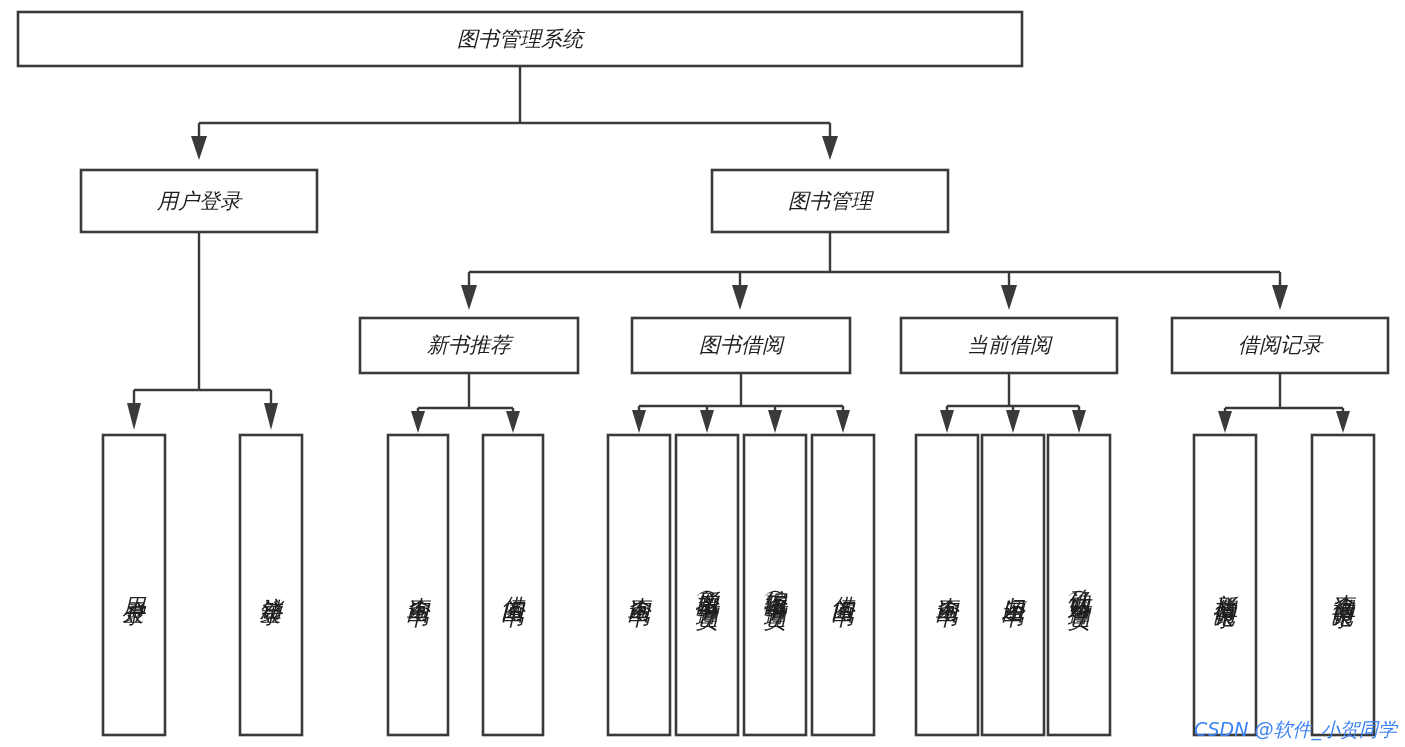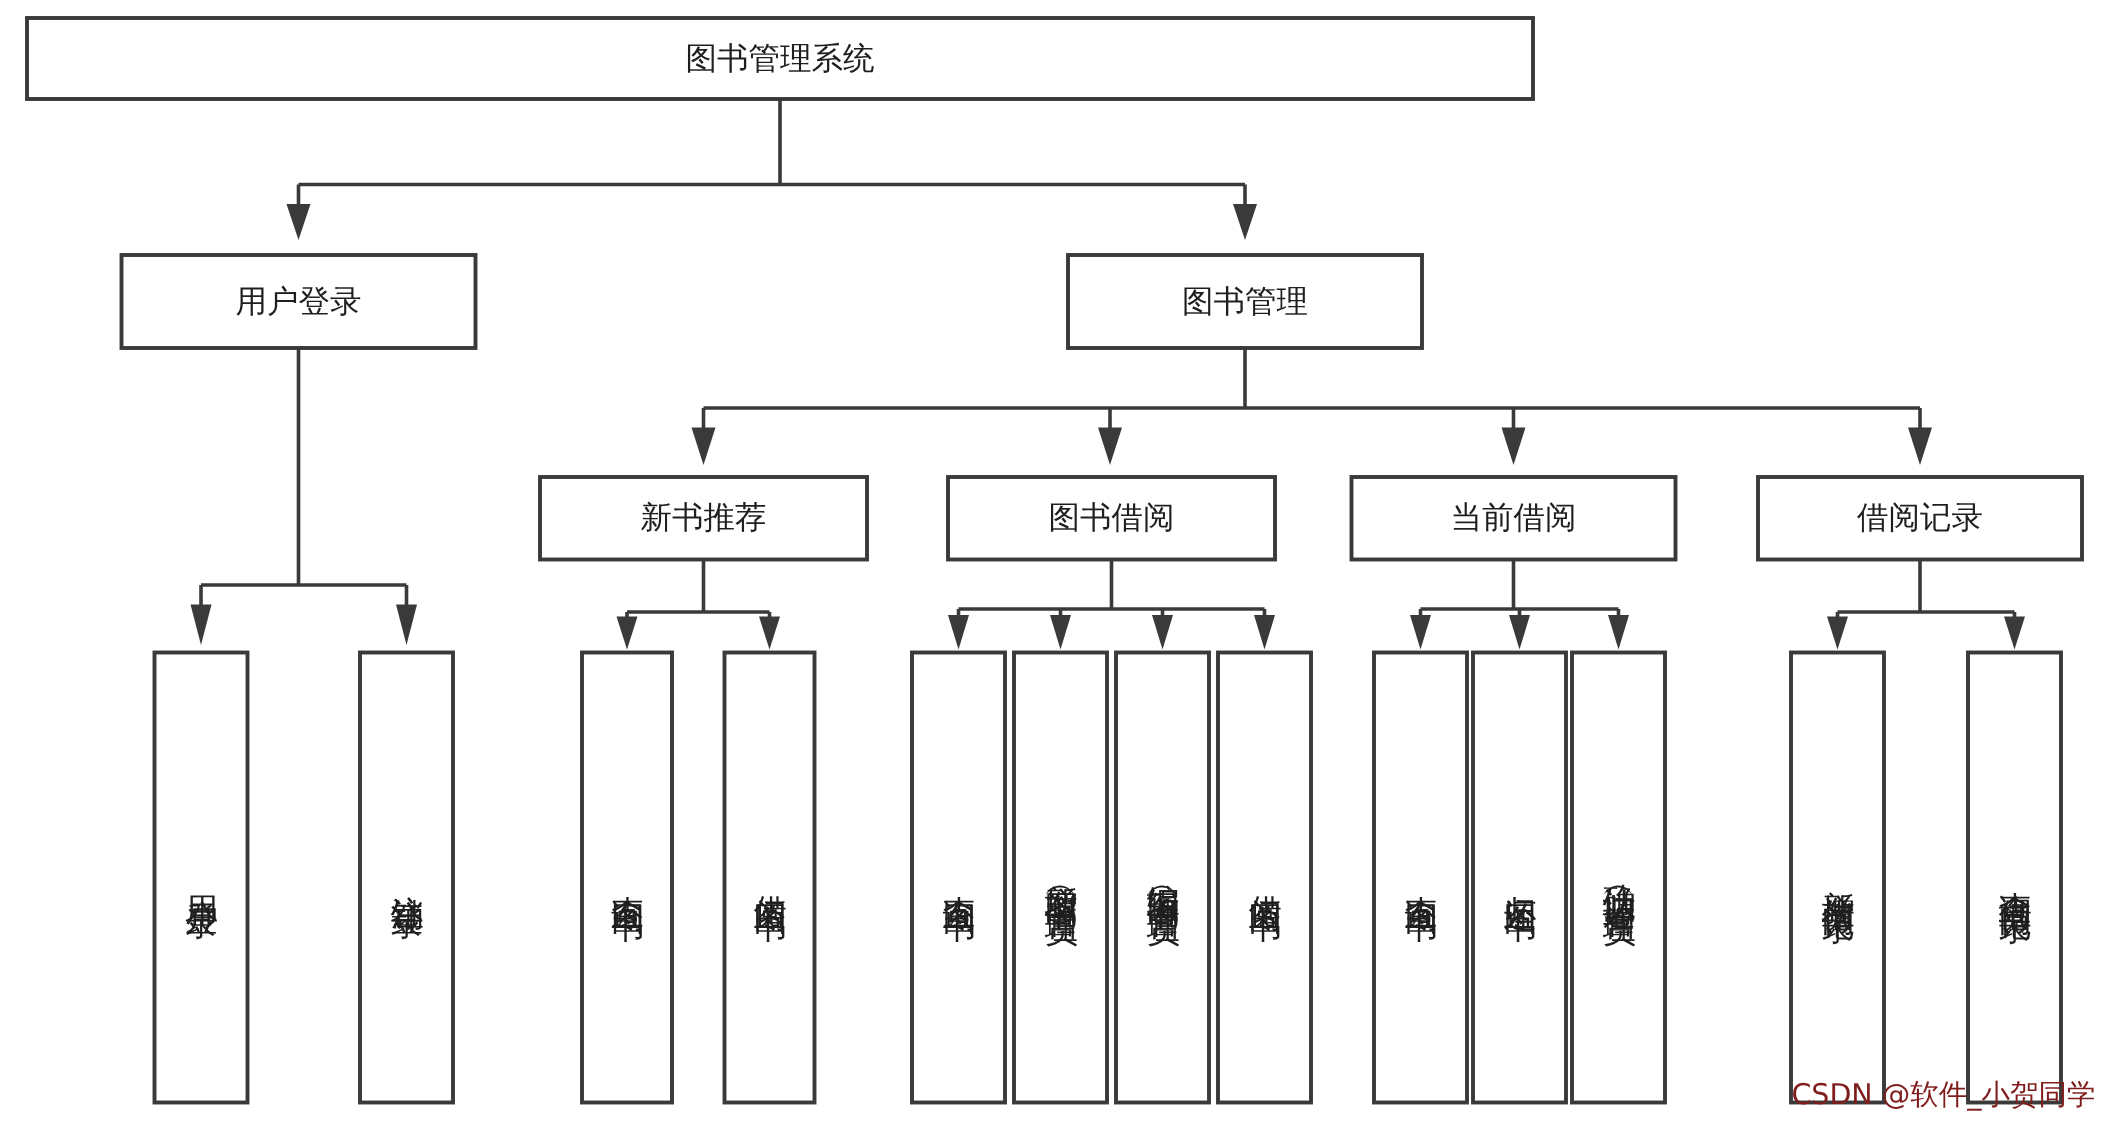--- a/index.html
+++ b/index.html
@@ -12,20 +12,21 @@
     width: 1405px;
     height: 747px;
     font-family: "DejaVu Sans", "Liberation Sans", sans-serif;
     overflow: hidden;
     position: relative;
   }
   #diagram-root {
     position: relative;
     width: 1405px;
     height: 747px;
+    font-style: italic;
   }
   svg#diagram-svg {
     position: absolute;
     top: 0;
     left: 0;
     width: 1405px;
     height: 747px;
     display: block;
   }
   .node-box {
@@ -62,21 +63,21 @@
     text-anchor: middle;
     writing-mode: vertical-rl;
     letter-spacing: 3px;
   }
   .watermark {
     position: absolute;
     right: 8px;
     bottom: 4px;
     font-family: "DejaVu Sans", "Liberation Sans", sans-serif;
     font-size: 19px;
-    color: #7f1d1d;
+    color: #3b82f6;
     white-space: nowrap;
     pointer-events: none;
   }
 </style>
 </head>
 <body>
 
 <div id="diagram-root">
 
   <svg id="diagram-svg" viewBox="0 0 1405 747">

